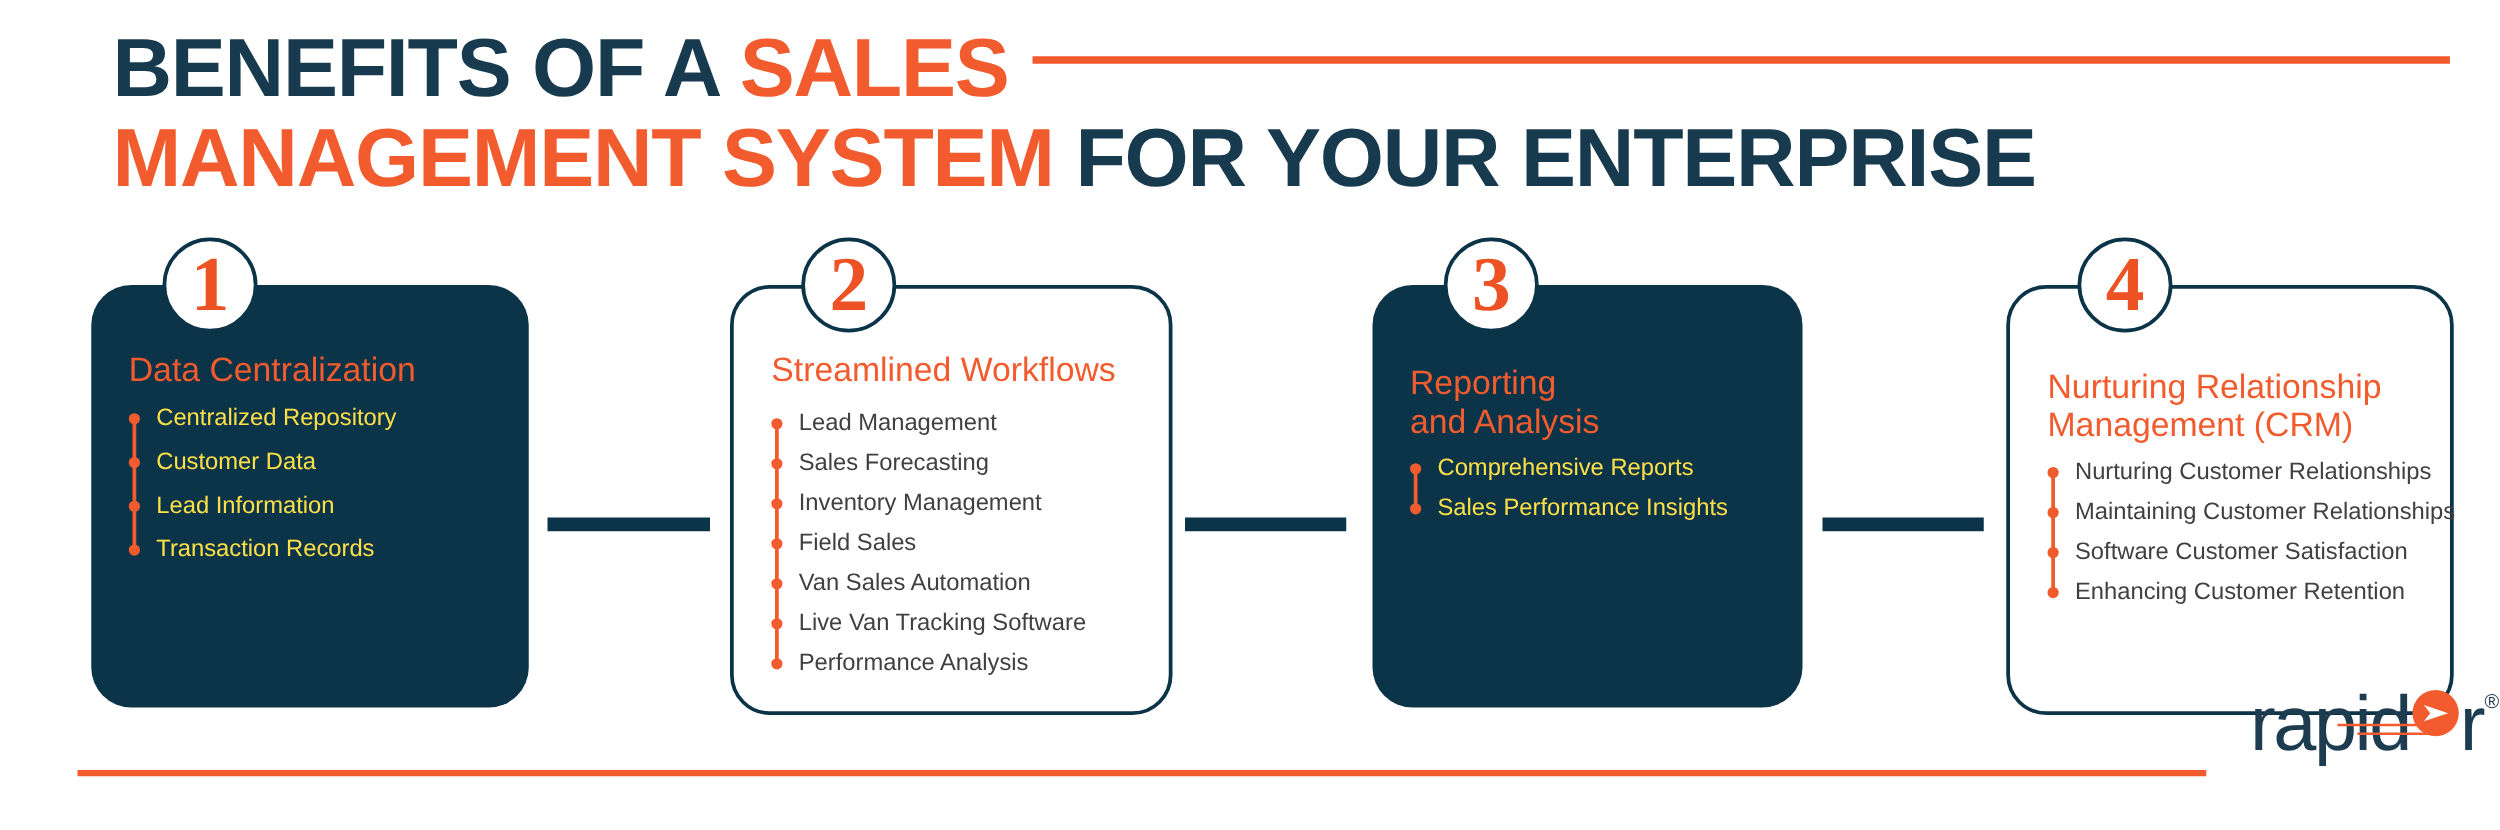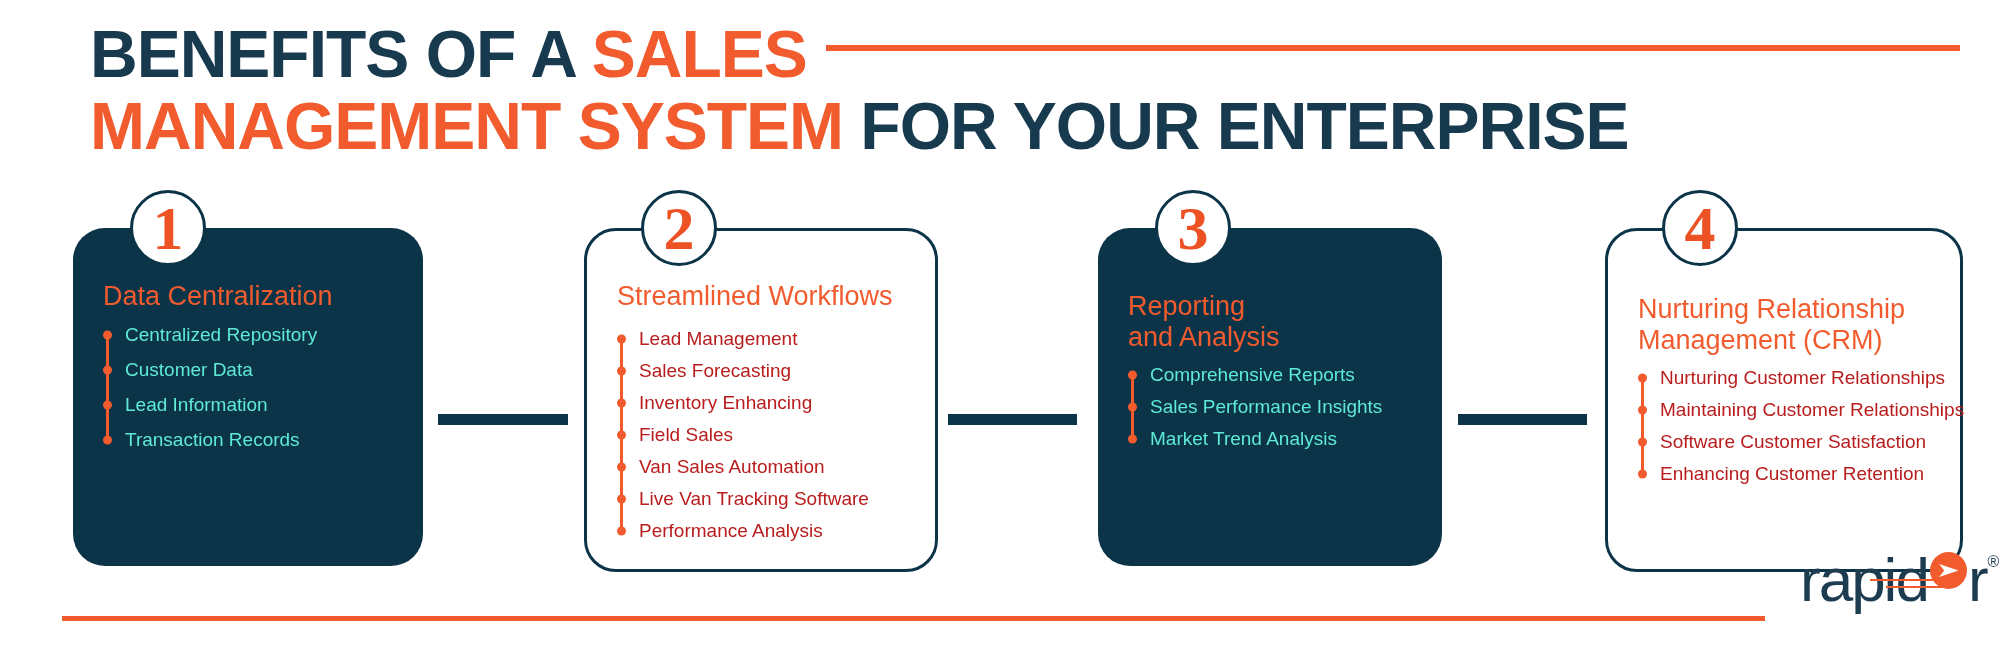--- a/index.html
+++ b/index.html
@@ -45,22 +45,22 @@
     background:#f15b2d;
   }
   ul.items li{
     position:relative;padding-left:22px;font-size:19px;line-height:var(--lh);
     white-space:nowrap;
   }
   ul.items li::before{
     content:"";position:absolute;left:0;top:50%;transform:translateY(-50%);
     width:9px;height:9px;border-radius:50%;background:#f15b2d;
   }
-  .card.dark  ul.items li{color:#5eead4;}
-  .card.light ul.items li{color:#b91c1c;}
+  .card.dark  ul.items li{color:#fde047;}
+  .card.light ul.items li{color:#404040;}
   
   .dash{position:absolute;top:414px;height:11px;background:#0c3449;}
   
   .bottom-rule{position:absolute;left:62px;top:616px;width:1703px;height:5px;background:#f15b2d;}
   .logo{position:absolute;left:1800px;top:552px;height:58px;display:flex;align-items:flex-start;}
   .logo-word{font-size:62px;line-height:56px;letter-spacing:-2px;color:#1d3c50;}
   .logo-o{
     position:relative;z-index:2;width:37px;height:37px;border-radius:50%;background:#f15b2d;
     margin:0 1px 9px 2px;display:flex;align-items:center;justify-content:center;
   }
@@ -94,37 +94,36 @@
         </ul>
   </div>
       <div class="card light" style="left: 584px; width: 348px;">
     <div class="num-circle">
       <span class="digit">2</span>
     </div>
     <div class="card-title" style="top: 50px;">Streamlined Workflows</div>
     <ul class="items" style="top: 92px; --lh: 32px;">
           <li>Lead Management</li>
           <li>Sales Forecasting</li>
-          <li>Inventory Enhancing</li>
+          <li>Inventory Management</li>
           <li>Field Sales</li>
           <li>Van Sales Automation</li>
           <li>Live Van Tracking Software</li>
           <li>Performance Analysis</li>
         </ul>
   </div>
       <div class="card dark" style="left: 1098px; width: 344px;">
     <div class="num-circle">
       <span class="digit">3</span>
     </div>
     <div class="card-title" style="top: 63px;">Reporting
 and Analysis</div>
     <ul class="items" style="top: 131px; --lh: 32px;">
           <li>Comprehensive Reports</li>
           <li>Sales Performance Insights</li>
-          <li>Market Trend Analysis</li>
         </ul>
   </div>
       <div class="card light" style="left: 1605px; width: 352px;">
     <div class="num-circle">
       <span class="digit">4</span>
     </div>
     <div class="card-title" style="top: 63px;">Nurturing Relationship
 Management (CRM)</div>
     <ul class="items" style="top: 131px; --lh: 32px;">
           <li>Nurturing Customer Relationships</li>

